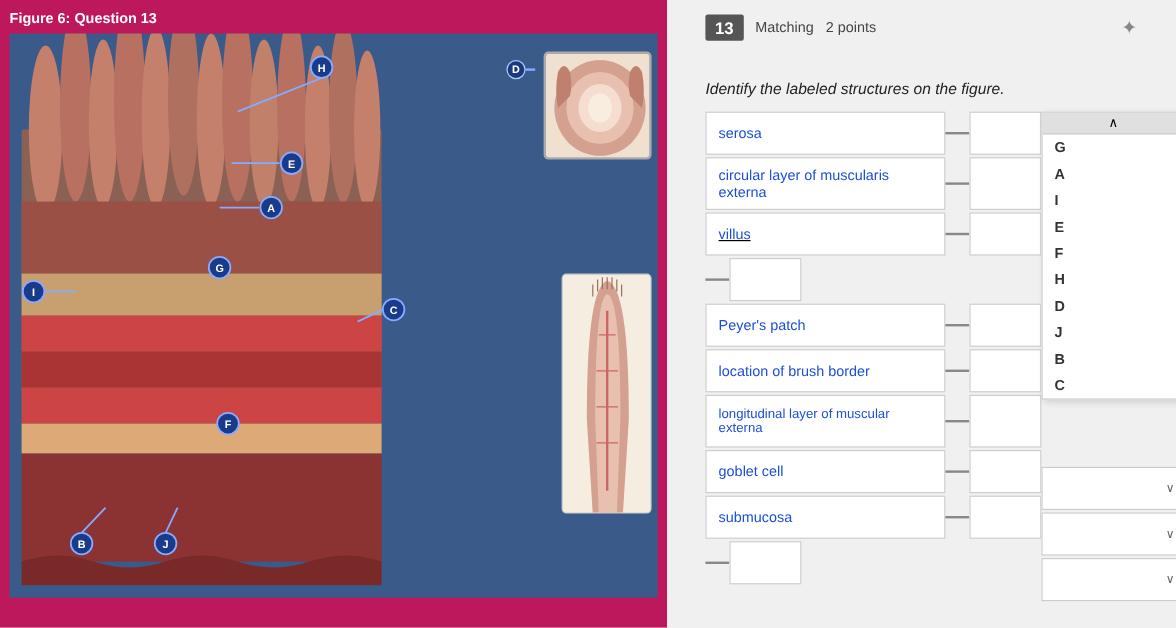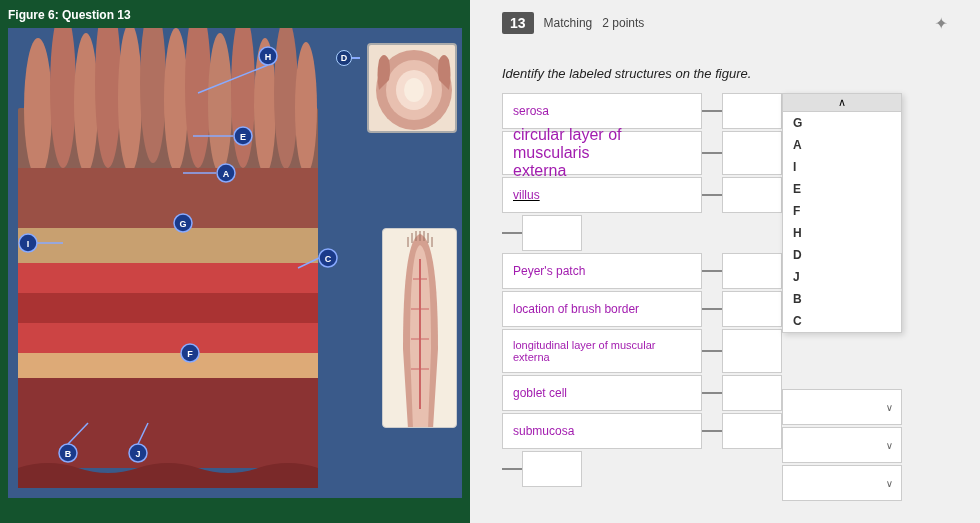--- a/index.html
+++ b/index.html
@@ -14,22 +14,22 @@
     }
 
     .main-container {
       display: flex;
       flex: 1;
       height: 523px;
     }
 
     
     .left-panel {
-      width: 470px;
-      background: #14532d;
+      width: 556px;
+      background: #be185d;
       padding: 8px;
       position: relative;
       flex-shrink: 0;
     }
 
     .figure-label {
       color: white;
       font-size: 12px;
       font-weight: bold;
       margin-bottom: 6px;
@@ -100,21 +100,21 @@
       margin-bottom: 12px;
       font-style: italic;
       margin-top: 32px;
     }
 
     .term-box {
       background: white;
       border: 1px solid #ccc;
       padding: 6px 10px;
       font-size: 12px;
-      color: #a21caf;
+      color: #1d4ed8;
       min-height: 36px;
       display: flex;
       align-items: center;
       width: 200px;
       flex-shrink: 0;
     }
 
     .connector-line {
       width: 20px;
       height: 1.5px;
@@ -280,21 +280,21 @@
         <div style="display:flex; align-items:center;">
           <div class="term-box">
             <span>serosa</span>
           </div>
           <div class="connector-line"></div>
           <div style="width:60px; min-height:36px; background:white; border:1px solid #ccc;"></div>
         </div>
 
         <div style="display:flex; align-items:center;">
           <div class="term-box" style="height:44px;">
-            <span style="white-space:pre-line; font-size:16px;">circular layer of muscularis
+            <span style="white-space:pre-line; font-size:12px;">circular layer of muscularis
 externa</span>
           </div>
           <div class="connector-line"></div>
           <div style="width:60px; min-height:44px; background:white; border:1px solid #ccc;"></div>
         </div>
 
         <div style="display:flex; align-items:center;text-decoration:underline;">
           <div class="term-box">
             <span>villus</span>
           </div>

